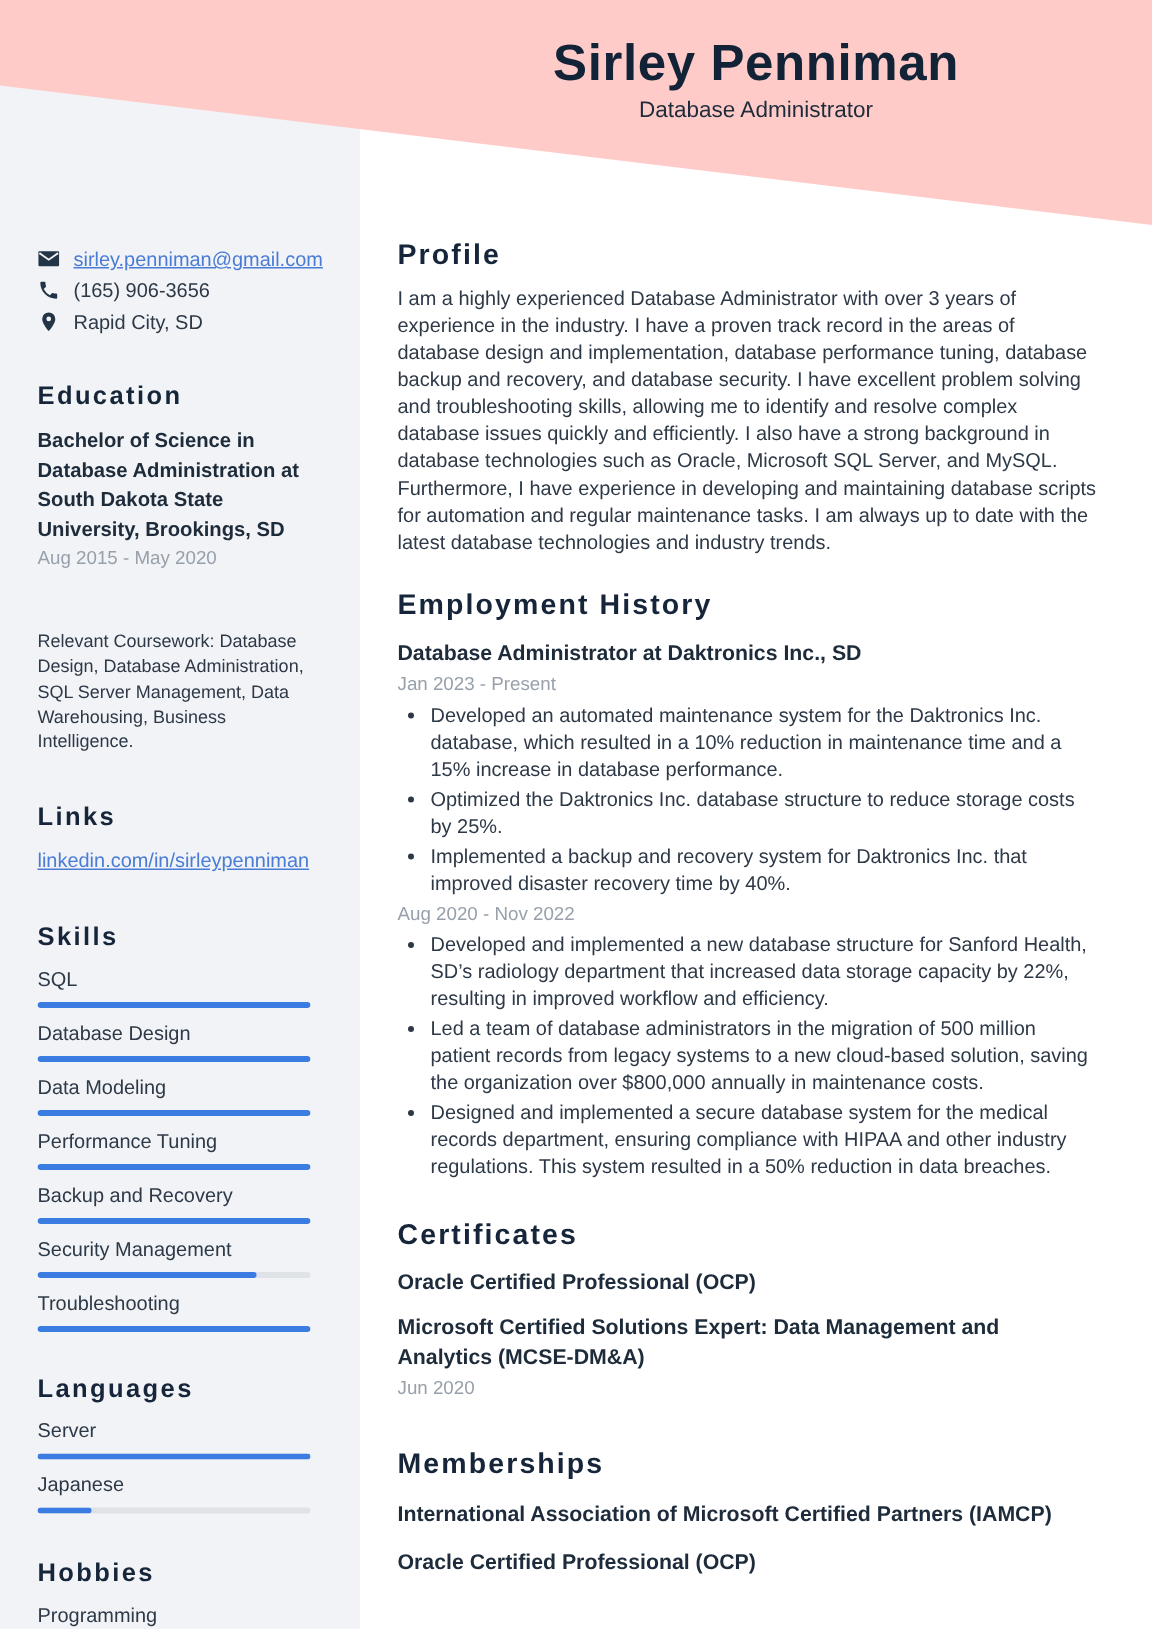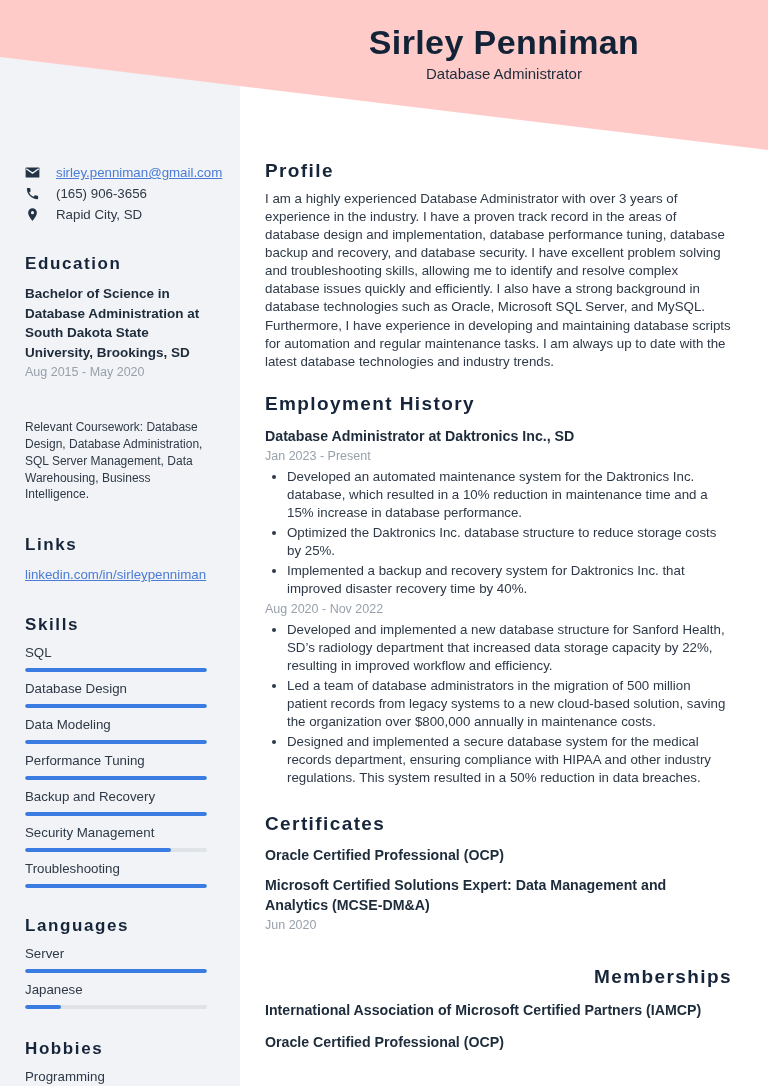--- a/index.html
+++ b/index.html
@@ -13,41 +13,41 @@
     clip-path:polygon(0 0,768px 0,768px 150px,0 57px);z-index:2;
   }
   .header-text{position:absolute;left:240px;top:24px;width:528px;text-align:center;z-index:3;}
   .name{font-size:34px;font-weight:bold;color:#132337;letter-spacing:.4px;line-height:1.1;}
   .role{font-size:15px;color:#1d2b3a;margin-top:4px;}
   
   .sidebar{
     position:absolute;left:0;top:0;width:240px;height:1086px;background:#f1f3f6;
     box-sizing:border-box;padding:165px 33px 0 25px;z-index:1;
   }
-  .contact-row{display:flex;align-items:center;gap:16px;margin-bottom:6px;font-size:13.3px;color:#2e3947;}
+  .contact-row{display:flex;align-items:center;gap:9px;margin-bottom:6px;font-size:13.3px;color:#2e3947;}
   .contact-row svg{flex:0 0 auto;display:block;}
   .side-h{font-size:17px;font-weight:bold;letter-spacing:1.6px;color:#16253a;margin:32px 0 10px;}
   .degree{font-weight:bold;font-size:13.5px;line-height:1.45;color:#1d2b3a;}
   .date{color:#98a1ab;font-size:12.5px;margin:3px 0 2px;}
   .coursework{font-size:12px;line-height:1.4;color:#2e3947;margin-top:40px;}
   a.link{color:#4a7cd6;text-decoration:underline;font-size:13.3px;}
   .skill{margin-bottom:9px;}
   .skill-name{font-size:13.3px;color:#2e3947;margin-bottom:8px;}
   .bar{height:4px;background:#dfe3e8;border-radius:2px;overflow:hidden;}
   .fill{height:4px;background:#3b7ce2;border-radius:2px;width:0;}
   .hobby{font-size:13.3px;color:#2e3947;margin-bottom:7px;}
   
   .main{
     position:absolute;left:240px;top:0;width:528px;box-sizing:border-box;
     padding:160px 36px 0 25px;z-index:1;
   }
   .main-h{font-size:19px;font-weight:bold;letter-spacing:1.4px;color:#16253a;margin:0 0 8px;}
   .mt-emp{margin-top:22px;}
   .mt-cert{margin-top:26px;}
-  .mt-mem{margin-top:34px;text-align:right;}
+  .mt-mem{margin-top:34px;}
   .body-text{font-size:13.3px;line-height:1.36;color:#2e3947;margin:0;}
   .job-title{font-weight:bold;font-size:14.2px;color:#1d2b3a;margin-top:12px;line-height:1.35;}
   .bullets{margin:5px 0 0 0;padding-left:22px;}
   .bullets li{font-size:13.3px;line-height:1.36;color:#2e3947;margin-bottom:2px;}
   .cert-title{font-weight:bold;font-size:14.2px;color:#1d2b3a;margin-top:11px;line-height:1.35;}
   .mem-item{font-weight:bold;font-size:14.2px;color:#1d2b3a;margin-top:13px;line-height:1.35;}
 </style>
 </head>
 <body>
 

